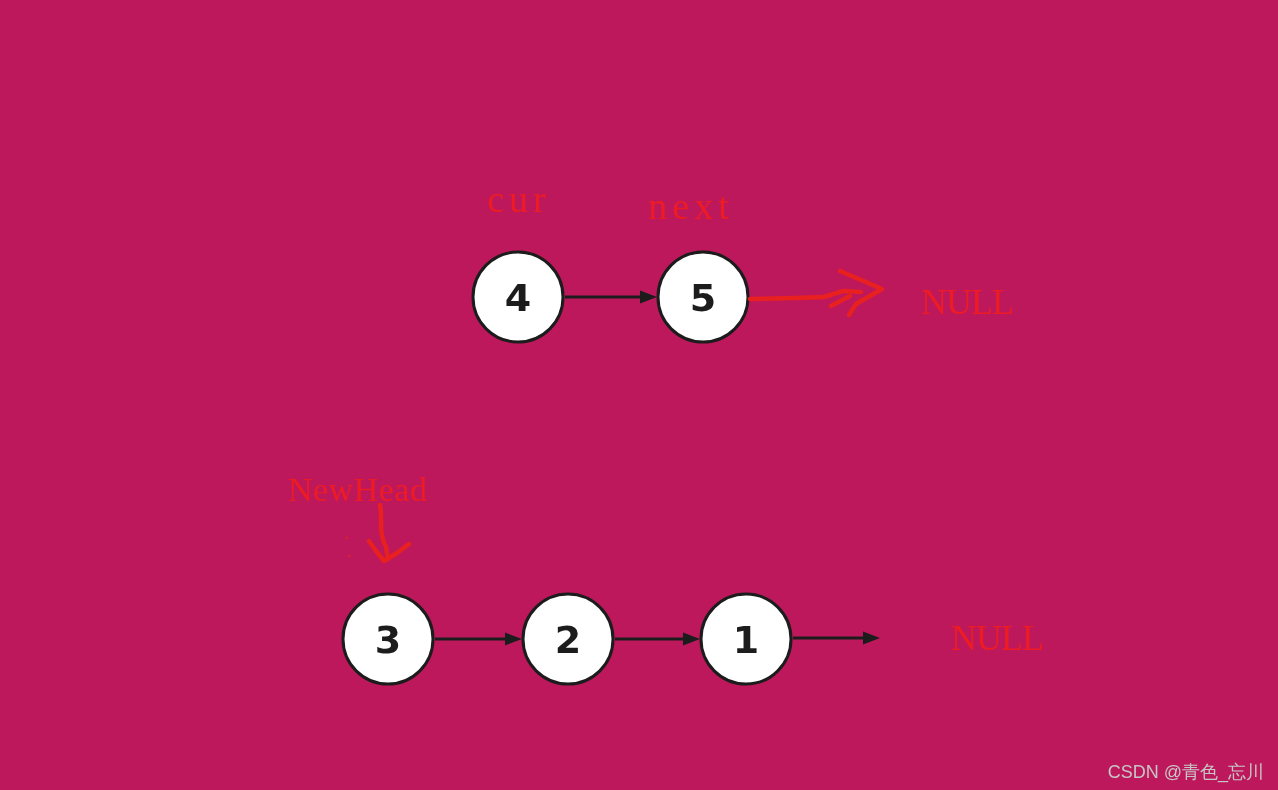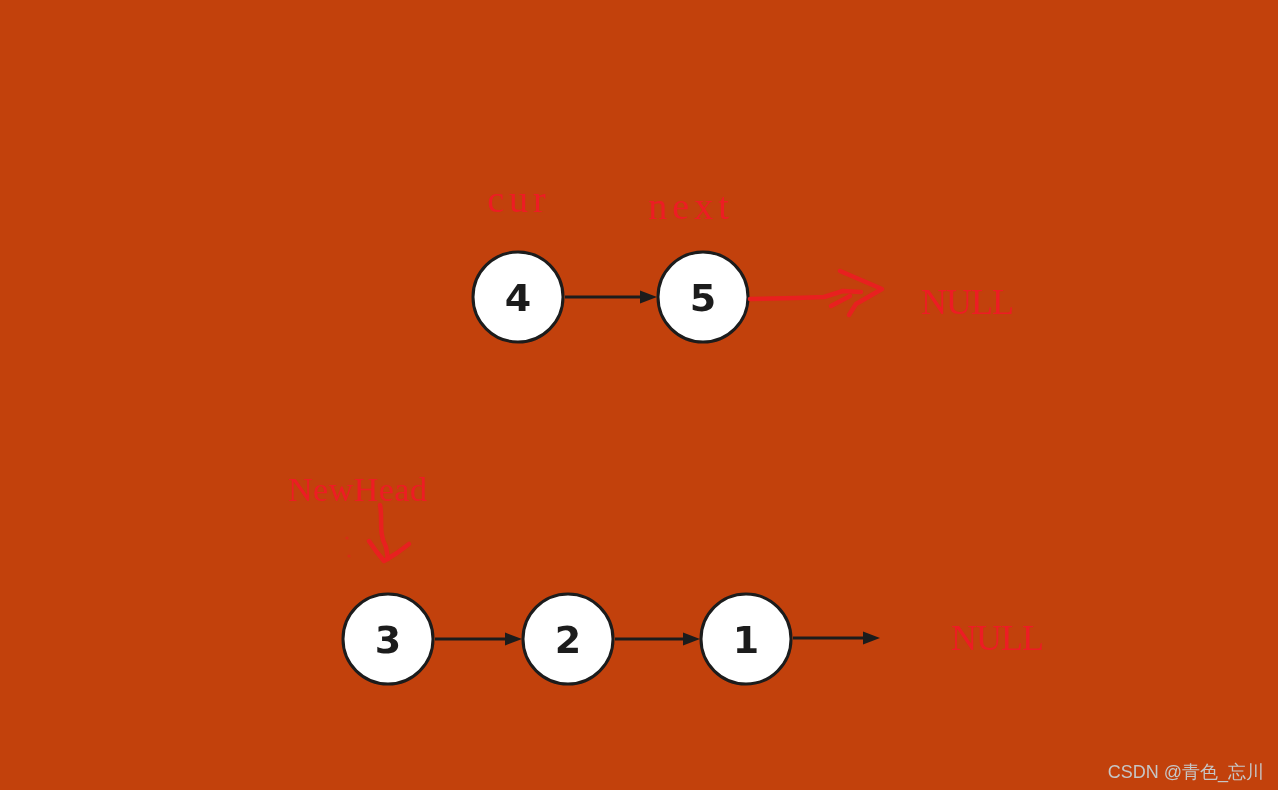--- a/index.html
+++ b/index.html
@@ -4,21 +4,21 @@
 <style>
   html, body {
     margin: 0;
     padding: 0;
     background: #ffffff;
   }
   .canvas {
     position: relative;
     width: 1278px;
     height: 790px;
-    background: #c2410c;
+    background: #be185d;
     overflow: hidden;
     font-family: "Liberation Serif", serif;
   }
   svg { display: block; }
   .red-label {
     font-family: "Liberation Serif", "DejaVu Serif", serif;
   }
   .node-value {
     font-family: "DejaVu Sans", "Liberation Sans", sans-serif;
     font-weight: bold;

